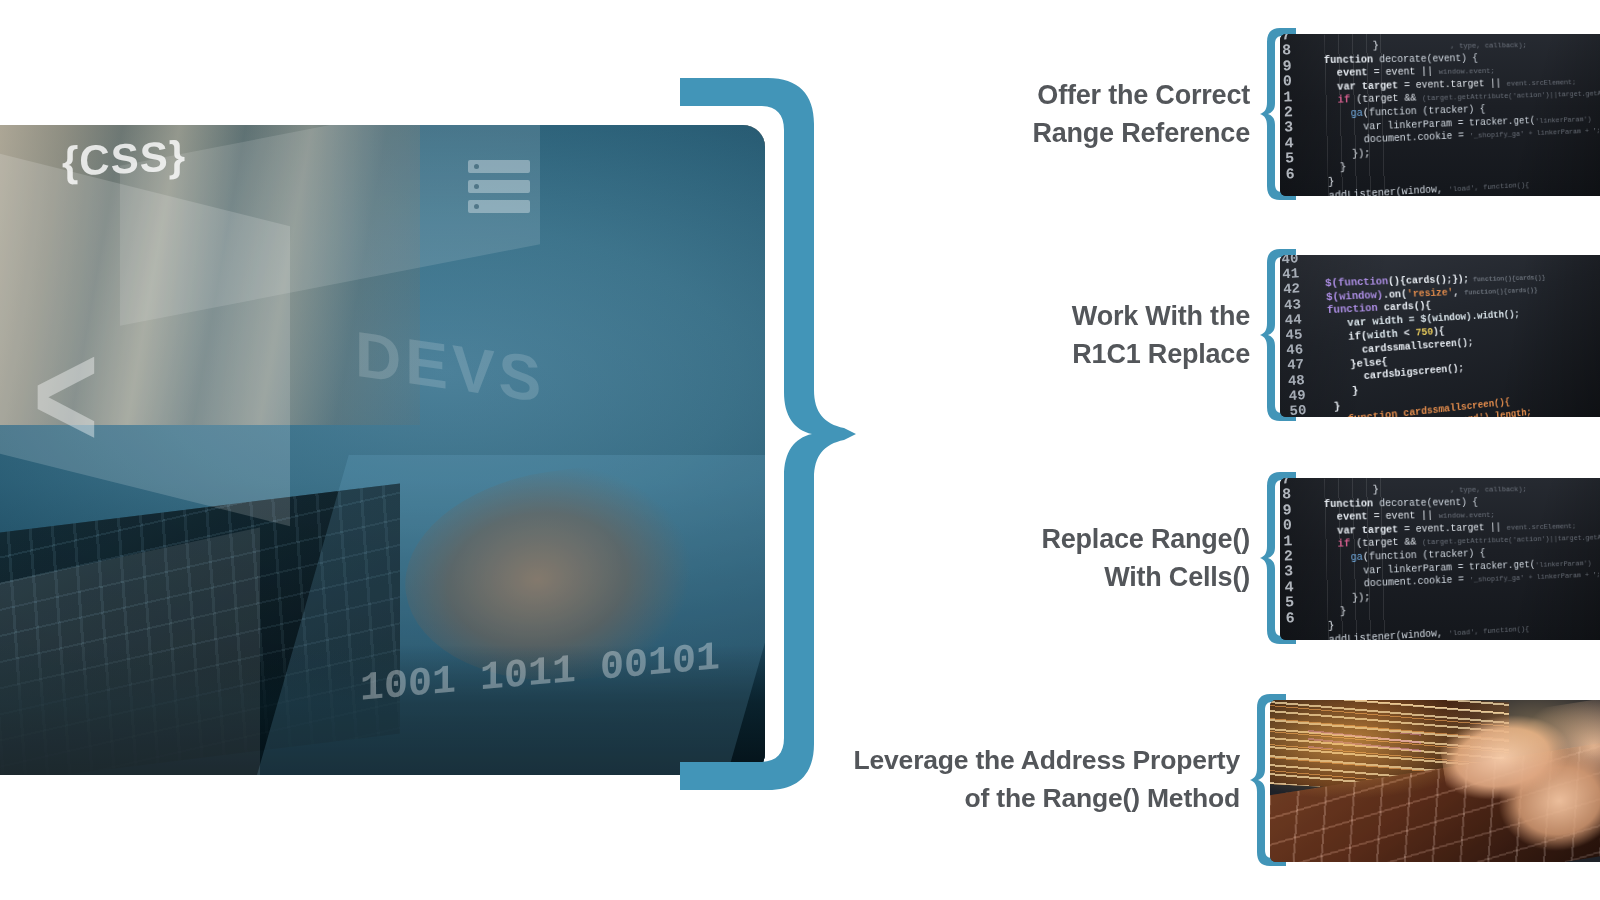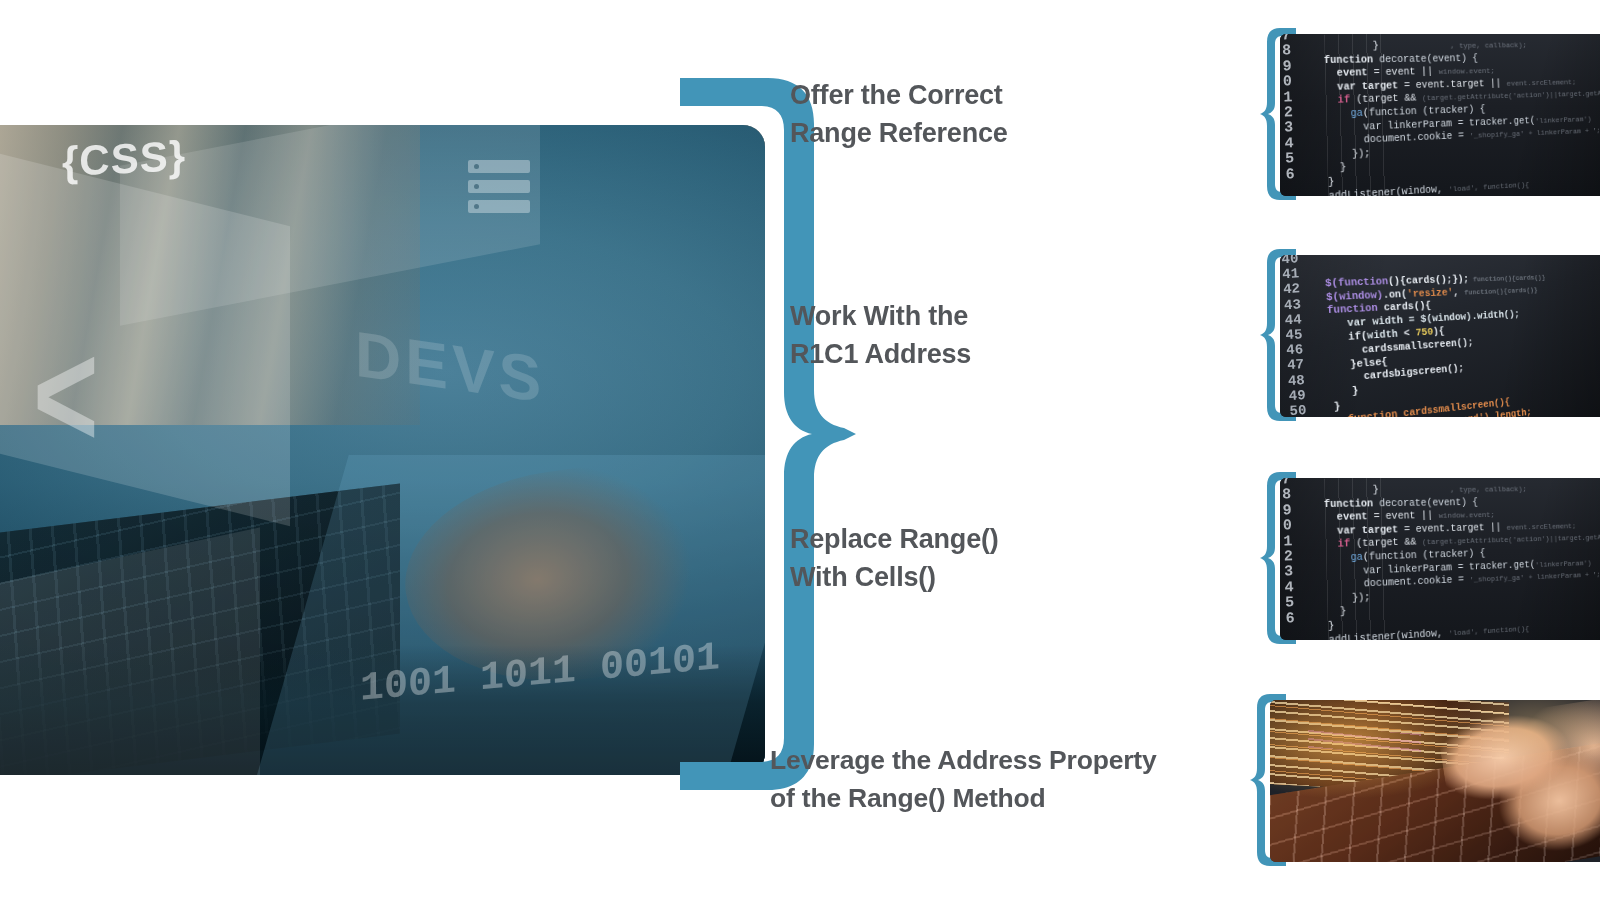--- a/index.html
+++ b/index.html
@@ -183,21 +183,21 @@
     position: absolute;
     left: 0;
     width: 810px;
     height: 200px;
     display: flex;
     align-items: center;
   }
   .row-label {
     flex: 0 0 470px;
     padding-right: 10px;
-    text-align: left;
+    text-align: right;
     color: #53565a;
     font-family: "Liberation Sans", sans-serif;
     font-weight: 700;
     font-size: 27px;
     line-height: 1.42;
     letter-spacing: -0.2px;
     white-space: pre-line;
   }
   .row-label.wide { flex: 0 0 480px; margin-left: -20px; font-size: 26.5px; }
 
@@ -432,21 +432,21 @@
             <div>&nbsp;&nbsp;}</div>
             <div>}</div>
             <div><span class="fn">addListener(window, </span><span class="dim">'load', function(){</span></div>
           </div>
         </div>
       </div>
     </div>
 
     <div class="row" style="top:235px;">
       <div class="row-label">Work With the
-R1C1 Address</div>
+R1C1 Replace</div>
       <div class="thumb-wrap">
         <div class="thumb-brace">
           <svg viewBox="0 0 38 178" xmlns="http://www.w3.org/2000/svg" aria-hidden="true">
             <path d="M36 2 L20 2 C11 2 7 7 7 16 L7 76 C7 83 5 86 0 88 C5 90 7 93 7 100 L7 160 C7 169 11 174 20 174 L36 174 L36 166 L22 166 C17 166 15 163 15 158 L15 99 C15 93 13 90 8 88 C13 86 15 83 15 77 L15 18 C15 13 17 10 22 10 L36 10 Z" fill="#4295b8"></path>
           </svg>
         </div>
         <div class="thumb">
           <div class="code-b"></div>
           <div class="gutter-b" style="white-space:pre-line">40
 41

